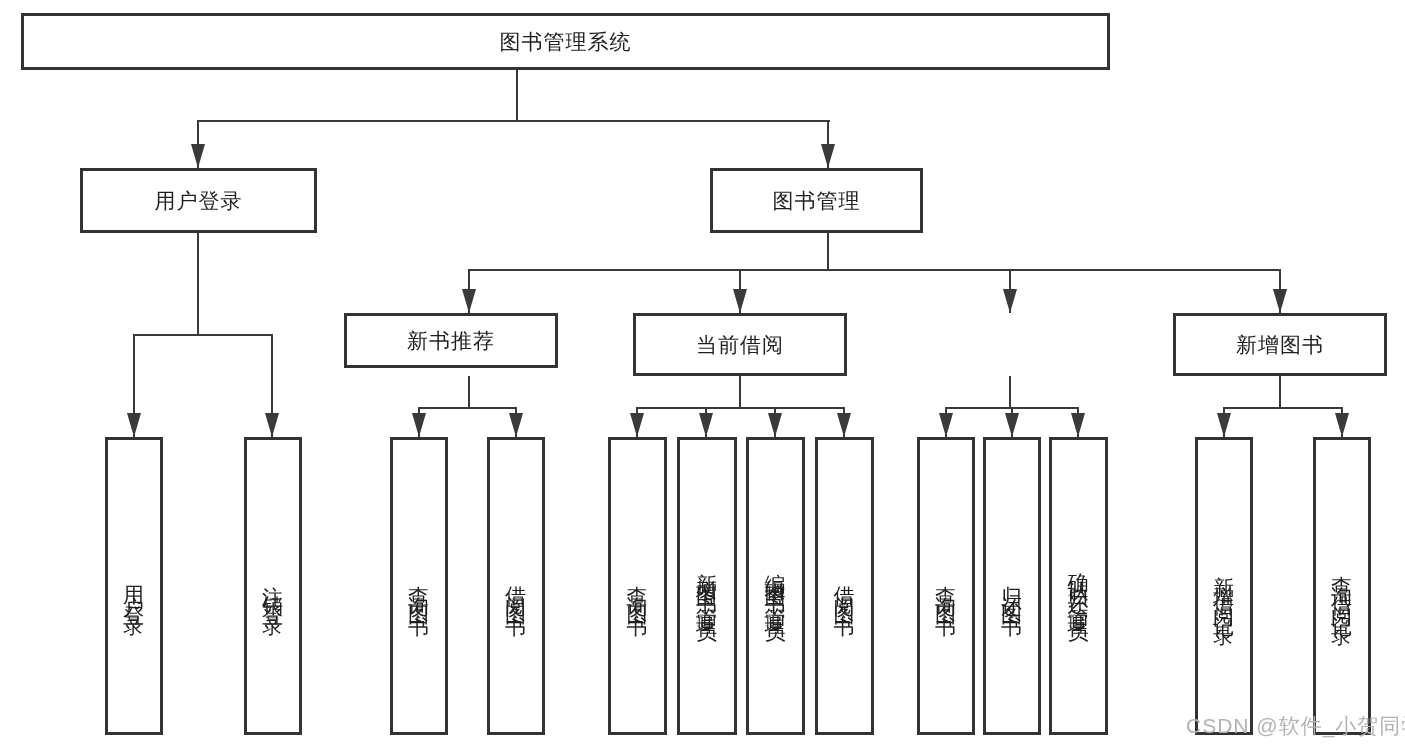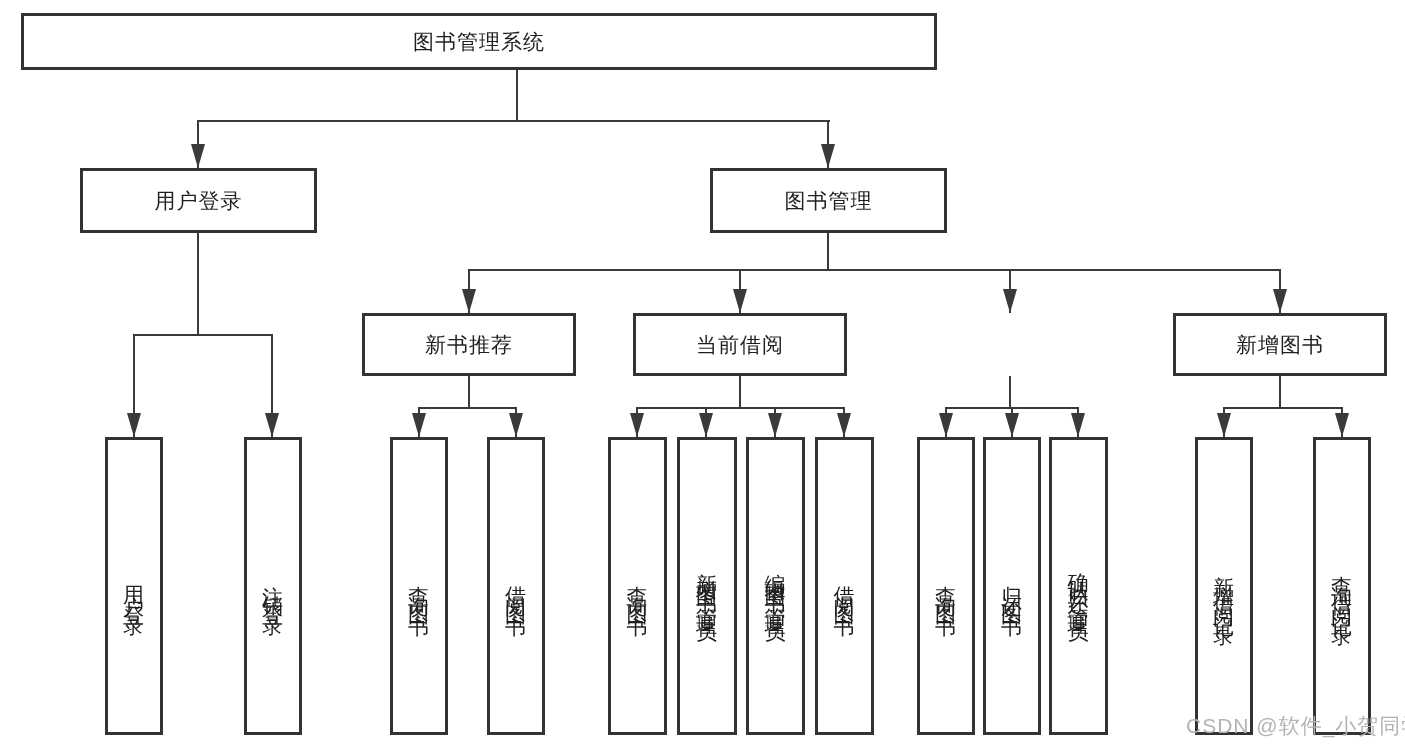--- a/index.html
+++ b/index.html
@@ -55,51 +55,51 @@
     letter-spacing:1px;
     white-space:nowrap;
     z-index:5;
   }
 </style>
 </head>
 <body>
 
 <div id="stage">
 
-  <div class="box" style="left:21px;top:13px;width:916px;height:57px">图书管理系统</div>
+  <div class="box" style="left:21px;top:13px;width:1089px;height:57px">图书管理系统</div>
 
   <div class="vl" style="left:516px;top:69px;height:53px"></div>
   <div class="hl" style="left:197px;top:120px;width:633px"></div>
   <div class="vl" style="left:197px;top:120px;height:48px"></div>
   <div class="vl" style="left:827px;top:120px;height:48px"></div>
   <div class="ah" style="left:191px;top:144px"></div>
   <div class="ah" style="left:821px;top:144px"></div>
 
   <div class="box" style="left:80px;top:168px;width:237px;height:65px">用户登录</div>
-  <div class="box" style="left:710px;top:168px;width:237px;height:65px">图书管理</div>
+  <div class="box" style="left:710px;top:168px;width:213px;height:65px">图书管理</div>
 
   <div class="vl" style="left:197px;top:233px;height:103px"></div>
   <div class="hl" style="left:133px;top:334px;width:140px"></div>
   <div class="vl" style="left:133px;top:334px;height:103px"></div>
   <div class="vl" style="left:271px;top:334px;height:103px"></div>
   <div class="ah" style="left:127px;top:413px"></div>
   <div class="ah" style="left:265px;top:413px"></div>
 
   <div class="vl" style="left:827px;top:233px;height:38px"></div>
   <div class="hl" style="left:468px;top:269px;width:813px"></div>
   <div class="vl" style="left:468px;top:269px;height:44px"></div>
   <div class="vl" style="left:739px;top:269px;height:44px"></div>
   <div class="vl" style="left:1009px;top:269px;height:44px"></div>
   <div class="vl" style="left:1279px;top:269px;height:44px"></div>
   <div class="ah" style="left:462px;top:289px"></div>
   <div class="ah" style="left:733px;top:289px"></div>
   <div class="ah" style="left:1003px;top:289px"></div>
   <div class="ah" style="left:1273px;top:289px"></div>
 
-  <div class="box" style="left:362px;top:313px;width:214px;height:63px">新书推荐</div>
+  <div class="box" style="left:344px;top:313px;width:214px;height:55px">新书推荐</div>
   <div class="box" style="left:633px;top:313px;width:214px;height:63px">当前借阅</div>
   <div class="box" style="left:1173px;top:313px;width:214px;height:63px">新增图书</div>
 
   <div class="vl" style="left:468px;top:376px;height:32px"></div>
   <div class="hl" style="left:418px;top:407px;width:99px"></div>
   <div class="vl" style="left:418px;top:407px;height:30px"></div>
   <div class="vl" style="left:515px;top:407px;height:30px"></div>
   <div class="ah" style="left:412px;top:413px"></div>
   <div class="ah" style="left:509px;top:413px"></div>
 

